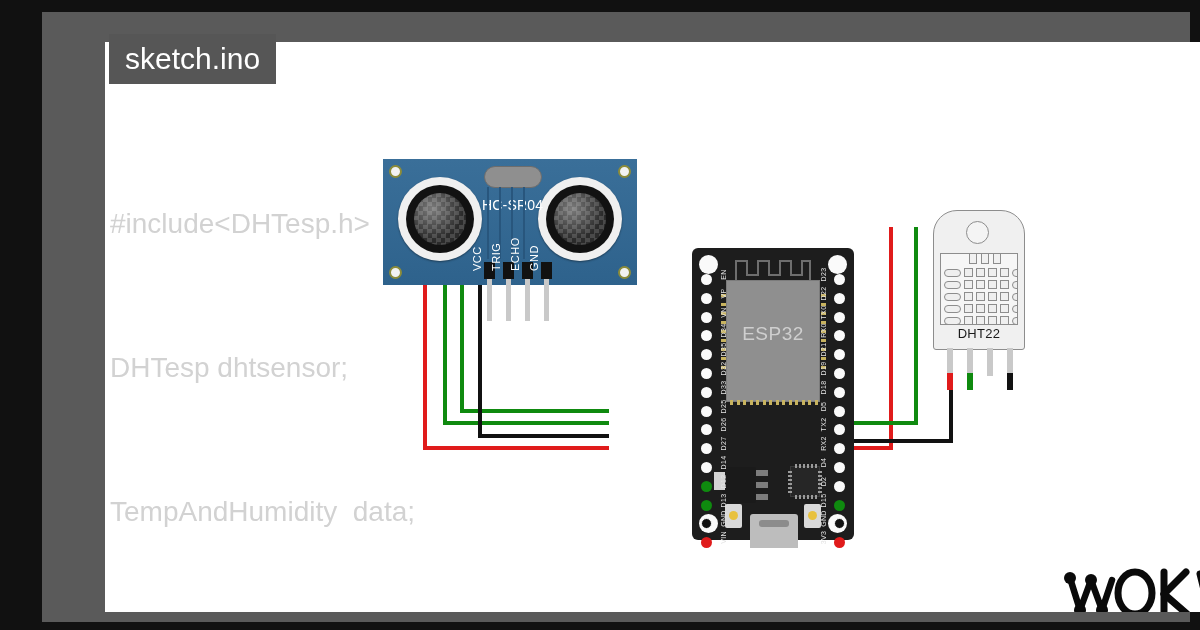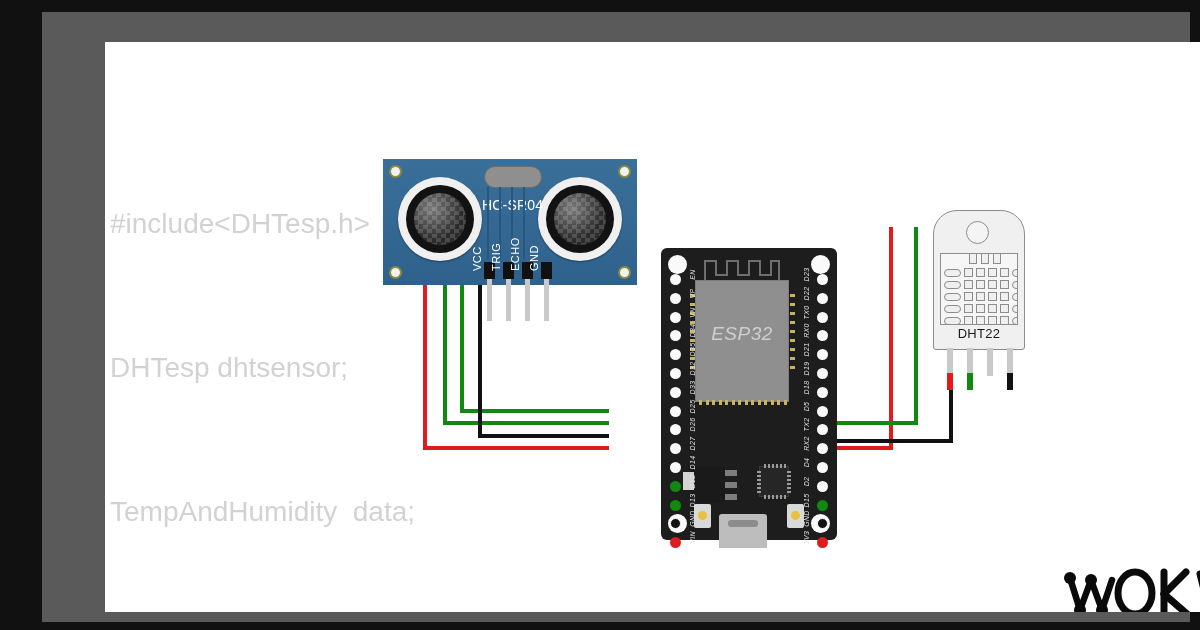--- a/index.html
+++ b/index.html
@@ -140,24 +140,23 @@
   .hc-lead {
     position:absolute;
     width:5px; height:42px;
     background:#c9c9c9;
     top:120px;
   }
 
   
   #esp32 {
     position:absolute;
-    left:556px; top:206px;
-    width:176px; height:292px;
+    left:587px; top:206px;
+    width:162px; height:292px;
     z-index:20;
-    font-style:italic;
   }
   #esp-board {
     position:absolute; inset:0;
     background:#1d1d1d;
     border-radius:6px;
   }
   .mount {
     position:absolute;
     width:19px; height:19px;
     border-radius:50%;
@@ -675,13 +674,14 @@
         <path d="M104 34 L126 12"></path>
         <path d="M104 34 L127 54"></path>
         <path d="M140 14 L150 54 L161 24 L172 54 L181 16"></path>
         <path d="M192 26 L192 54"></path>
       </g>
       <circle cx="192" cy="14" r="5" fill="#0a0a0a"></circle>
     </svg>
 
   </div>
 
+  <div id="tab">sketch.ino</div>
 </div>
 
 </body></html>

